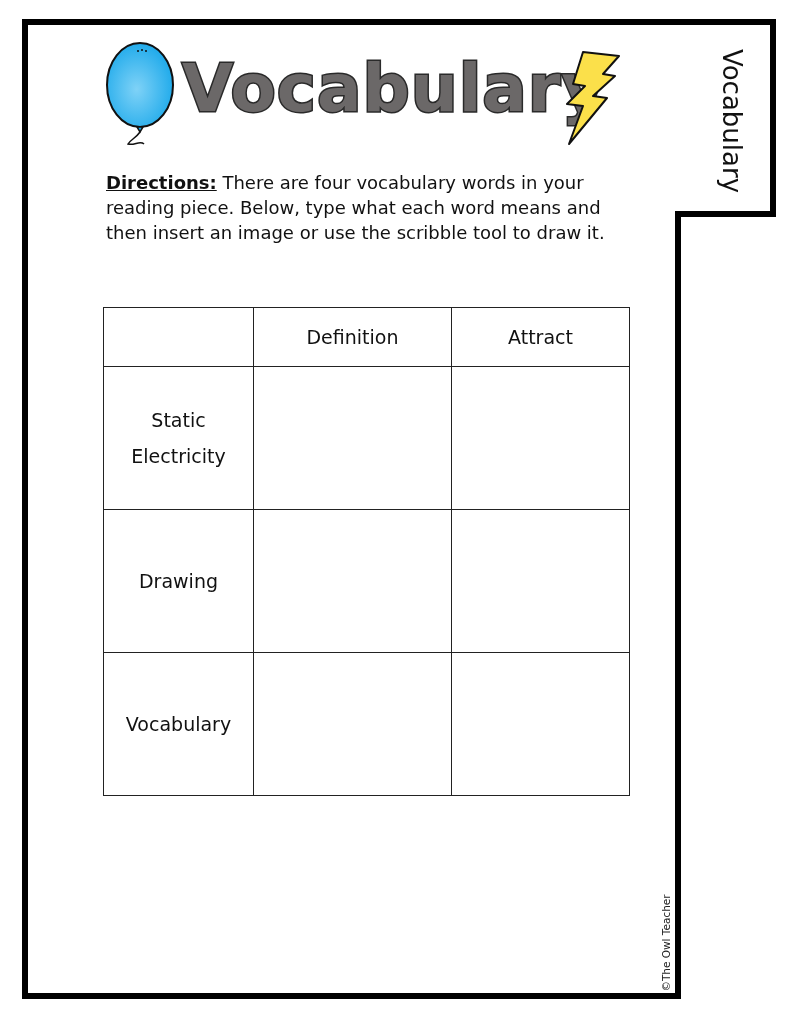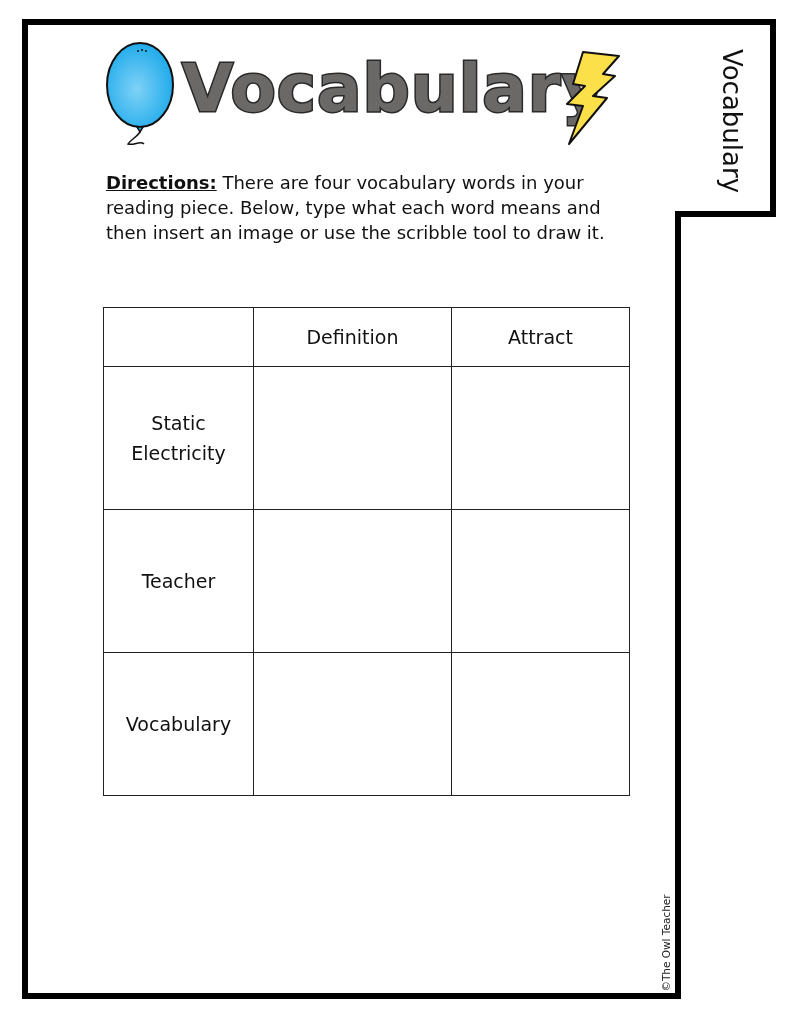--- a/index.html
+++ b/index.html
@@ -10,21 +10,21 @@
     .title-text { position: absolute; left: 82px; top: 16px; font-family: "DejaVu Sans", sans-serif; font-weight: bold; font-size: 66px; letter-spacing: 1px; color: #6b6868; -webkit-text-stroke: 3px #2a2a2a; paint-order: stroke fill; line-height: 1; }
     .bolt { position: absolute; left: 455px; top: 8px; }
     .tab-label { position: absolute; left: 712px; top: 36px; width: 40px; height: 170px; }
     .tab-label span { position: absolute; left: 50%; top: 50%; transform: translate(-50%,-50%) rotate(90deg); font-size: 26px; white-space: nowrap; color: #111; }
     .directions { position: absolute; left: 106px; top: 170px; width: 525px; font-size: 18px; line-height: 25px; color: #111; }
     .directions .label { text-decoration: underline; font-weight: bold; }
     table.vocab { position: absolute; left: 103px; top: 307px; border-collapse: collapse; table-layout: fixed; }
     table.vocab td { border: 1.5px solid #222; text-align: center; vertical-align: middle; font-size: 19px; color: #111; padding: 0; }
     table.vocab tr.head td { height: 58px; }
     table.vocab tr.row td { height: 142px; }
-    .word { line-height: 30px; display: inline-block; }
+    .word { line-height: 36px; display: inline-block; }
     .copyright { position: absolute; left: 656px; top: 890px; width: 20px; height: 105px; }
     .copyright span { position: absolute; left: 50%; top: 50%; transform: translate(-50%,-50%) rotate(-90deg); font-size: 10.5px; white-space: nowrap; color: #222; }
   </style>
 </head>
 <body>
 
 <svg class="frame" viewBox="0 0 791 1024" xmlns="http://www.w3.org/2000/svg">
   <path d="M25 22 H773 V214 H678 V996 H25 Z" fill="none" stroke="#000" stroke-width="6" stroke-linejoin="miter"></path>
 </svg>
 
@@ -68,21 +68,21 @@
     <td></td>
     <td>Definition</td>
     <td>Attract</td>
   </tr>
   <tr class="row">
     <td><span class="word" style="width:110px">Static Electricity</span></td>
     <td></td>
     <td></td>
   </tr>
   <tr class="row">
-    <td><span class="word">Teacher</span></td>
+    <td><span class="word">Drawing</span></td>
     <td></td>
     <td></td>
   </tr>
   <tr class="row">
     <td><span class="word">Vocabulary</span></td>
     <td></td>
     <td></td>
   </tr>
 </tbody>
   </table>

